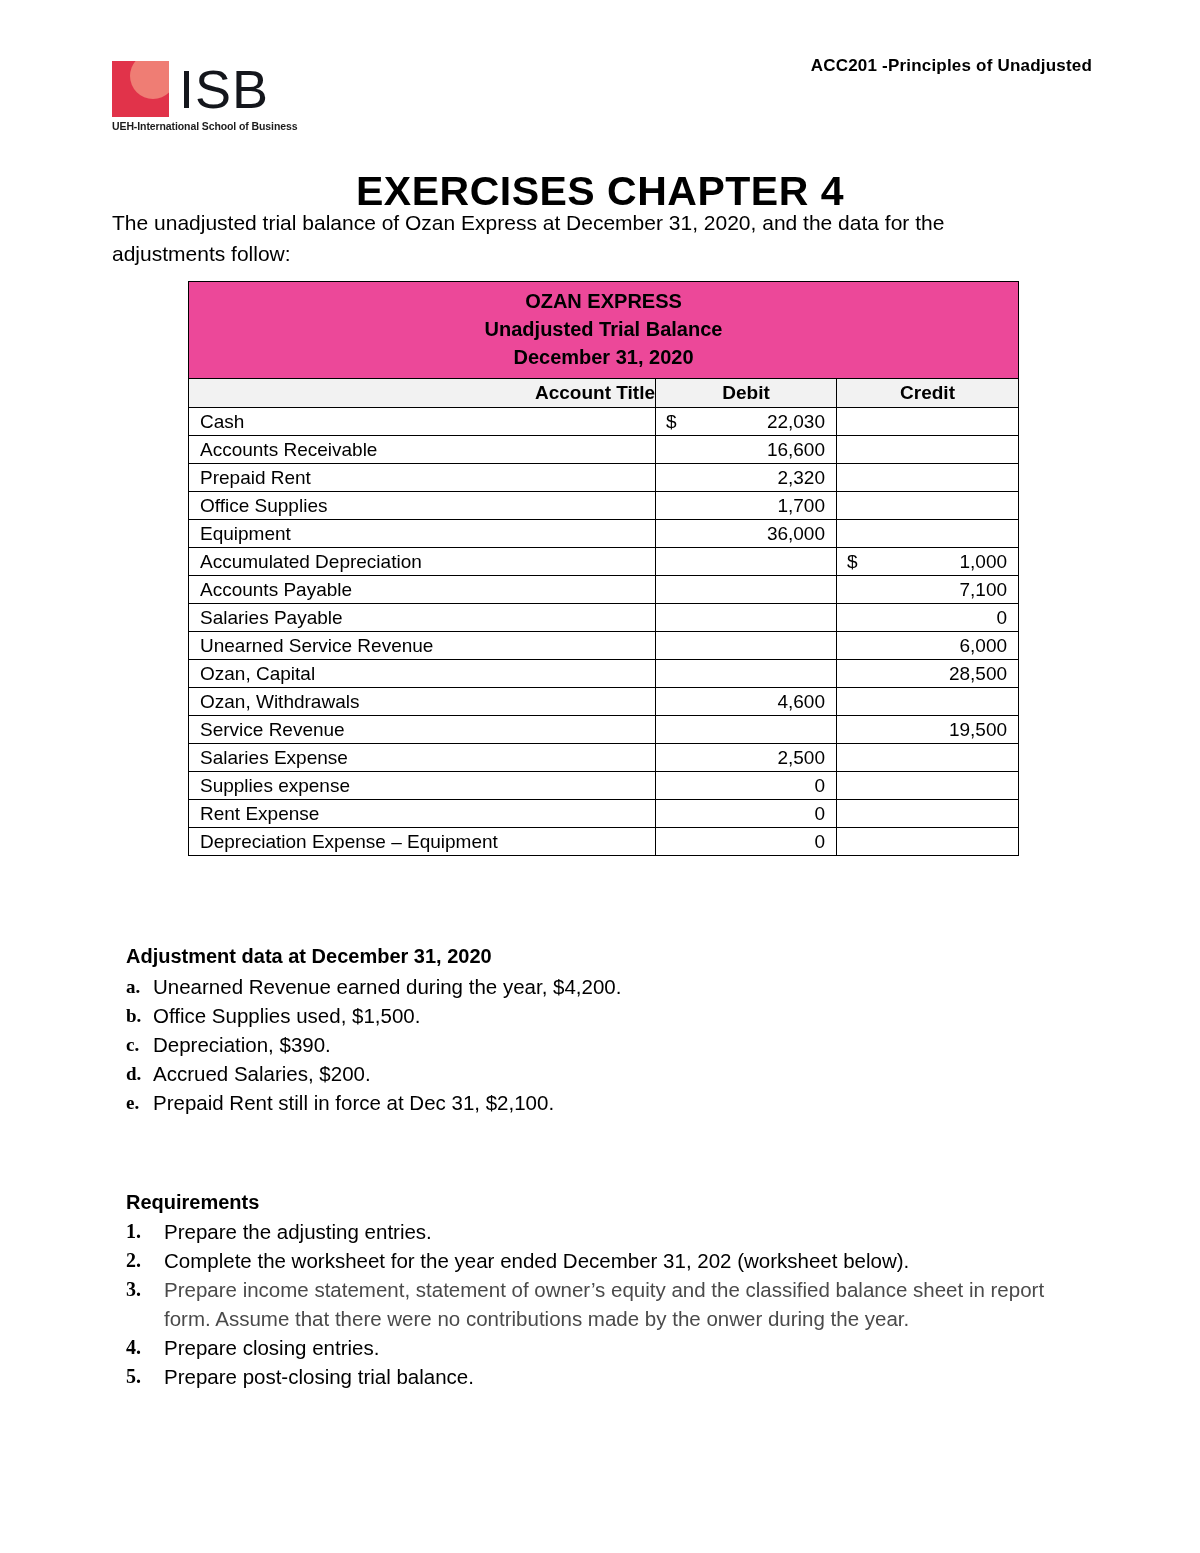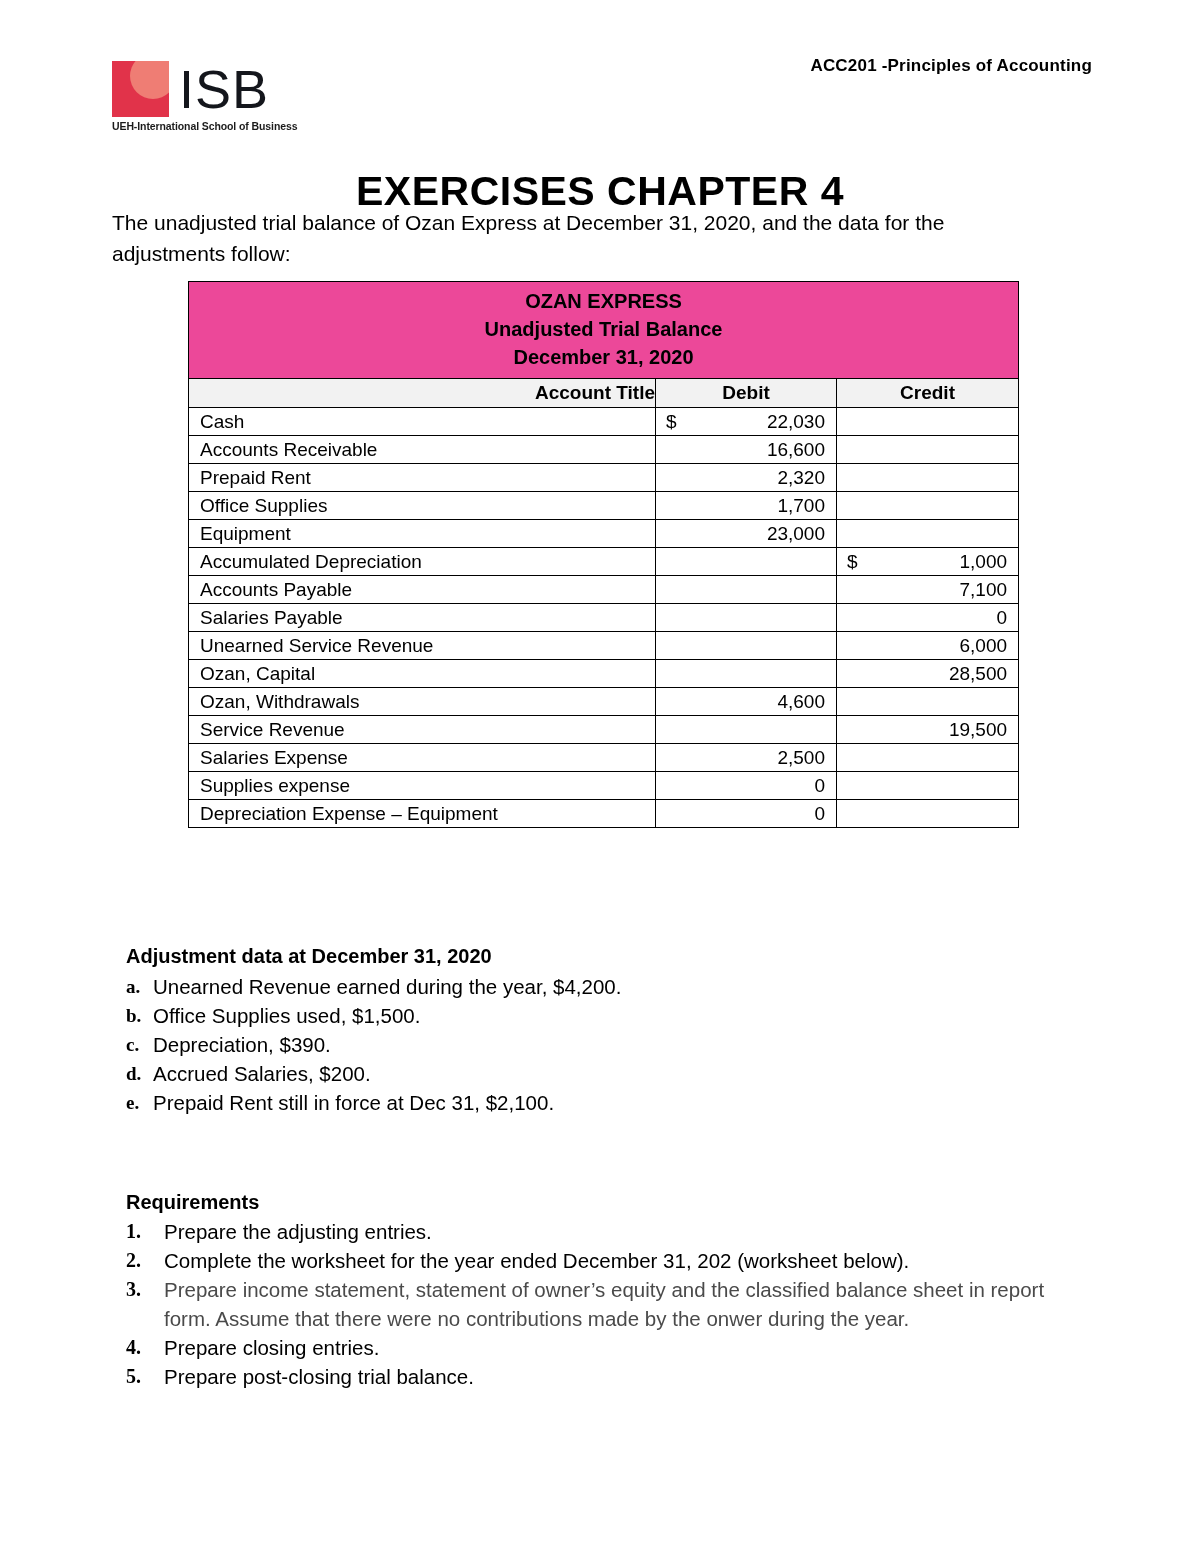--- a/index.html
+++ b/index.html
@@ -225,21 +225,21 @@
     font-size: 20px;
     font-weight: bold;
     margin-bottom: 3px;
   }
   .req-section .num-list li { margin-bottom: 0; }
   .req-section .itemtext.faded { color: #4a4a4a; }
 </style>
 </head>
 <body>
 
-<div class="course-header">ACC201 -Principles of Accounting</div>
+<div class="course-header">ACC201 -Principles of Unadjusted</div>
 
 <div class="logo-block">
   <div class="logo-row">
     <div class="logo-mark">
       <div class="blob"></div>
     </div>
     <div class="logo-word">ISB</div>
   </div>
   <div class="logo-tagline">UEH-International School of Business</div>
 </div>
@@ -284,21 +284,21 @@
           <td class="amt"><span>2,320</span></td>
           <td class="amt"><span></span></td>
         </tr>
         <tr>
           <td class="acct">Office Supplies</td>
           <td class="amt"><span>1,700</span></td>
           <td class="amt"><span></span></td>
         </tr>
         <tr>
           <td class="acct">Equipment</td>
-          <td class="amt"><span>23,000</span></td>
+          <td class="amt"><span>36,000</span></td>
           <td class="amt"><span></span></td>
         </tr>
         <tr>
           <td class="acct">Accumulated Depreciation</td>
           <td class="amt"><span></span></td>
           <td class="amt"><span class="cur">$</span><span>1,000</span></td>
         </tr>
         <tr>
           <td class="acct">Accounts Payable</td>
           <td class="amt"><span></span></td>
@@ -329,20 +329,25 @@
           <td class="amt"><span></span></td>
           <td class="amt"><span>19,500</span></td>
         </tr>
         <tr>
           <td class="acct">Salaries Expense</td>
           <td class="amt"><span>2,500</span></td>
           <td class="amt"><span></span></td>
         </tr>
         <tr>
           <td class="acct">Supplies expense</td>
+          <td class="amt"><span>0</span></td>
+          <td class="amt"><span></span></td>
+        </tr>
+        <tr>
+          <td class="acct">Rent Expense</td>
           <td class="amt"><span>0</span></td>
           <td class="amt"><span></span></td>
         </tr>
         <tr>
           <td class="acct">Depreciation Expense – Equipment</td>
           <td class="amt"><span>0</span></td>
           <td class="amt"><span></span></td>
         </tr>
       </tbody>
   </table>

